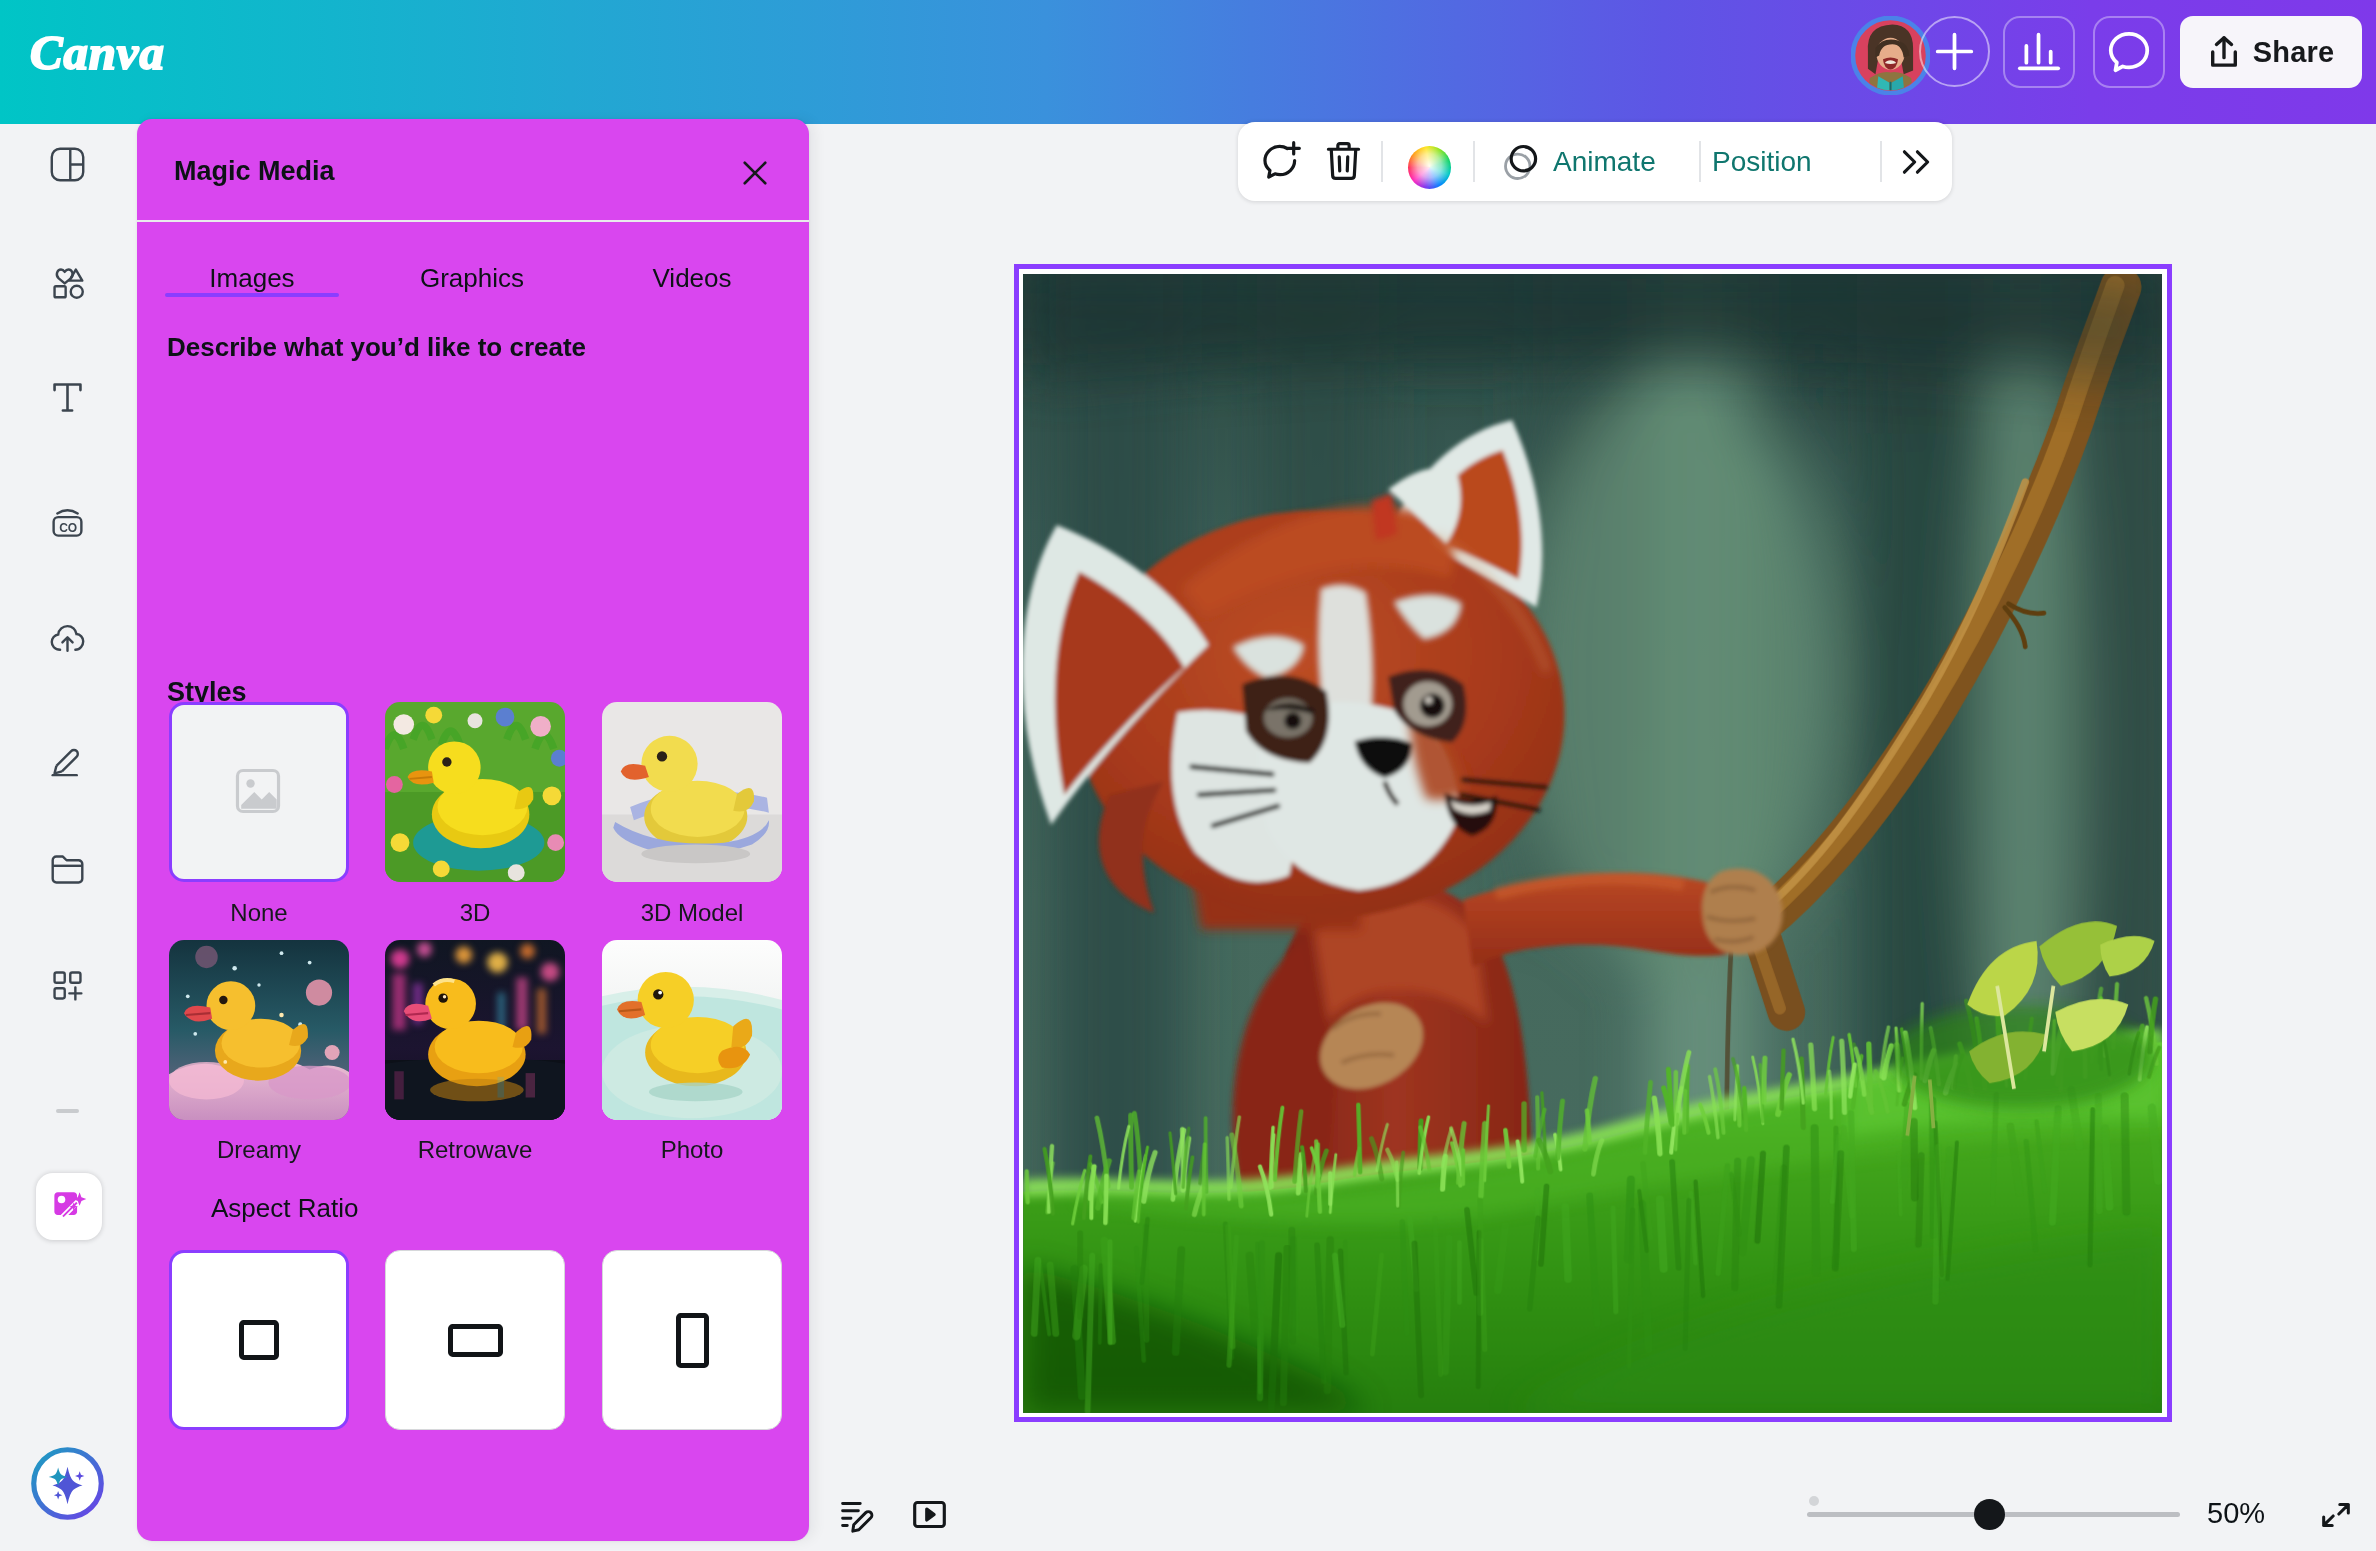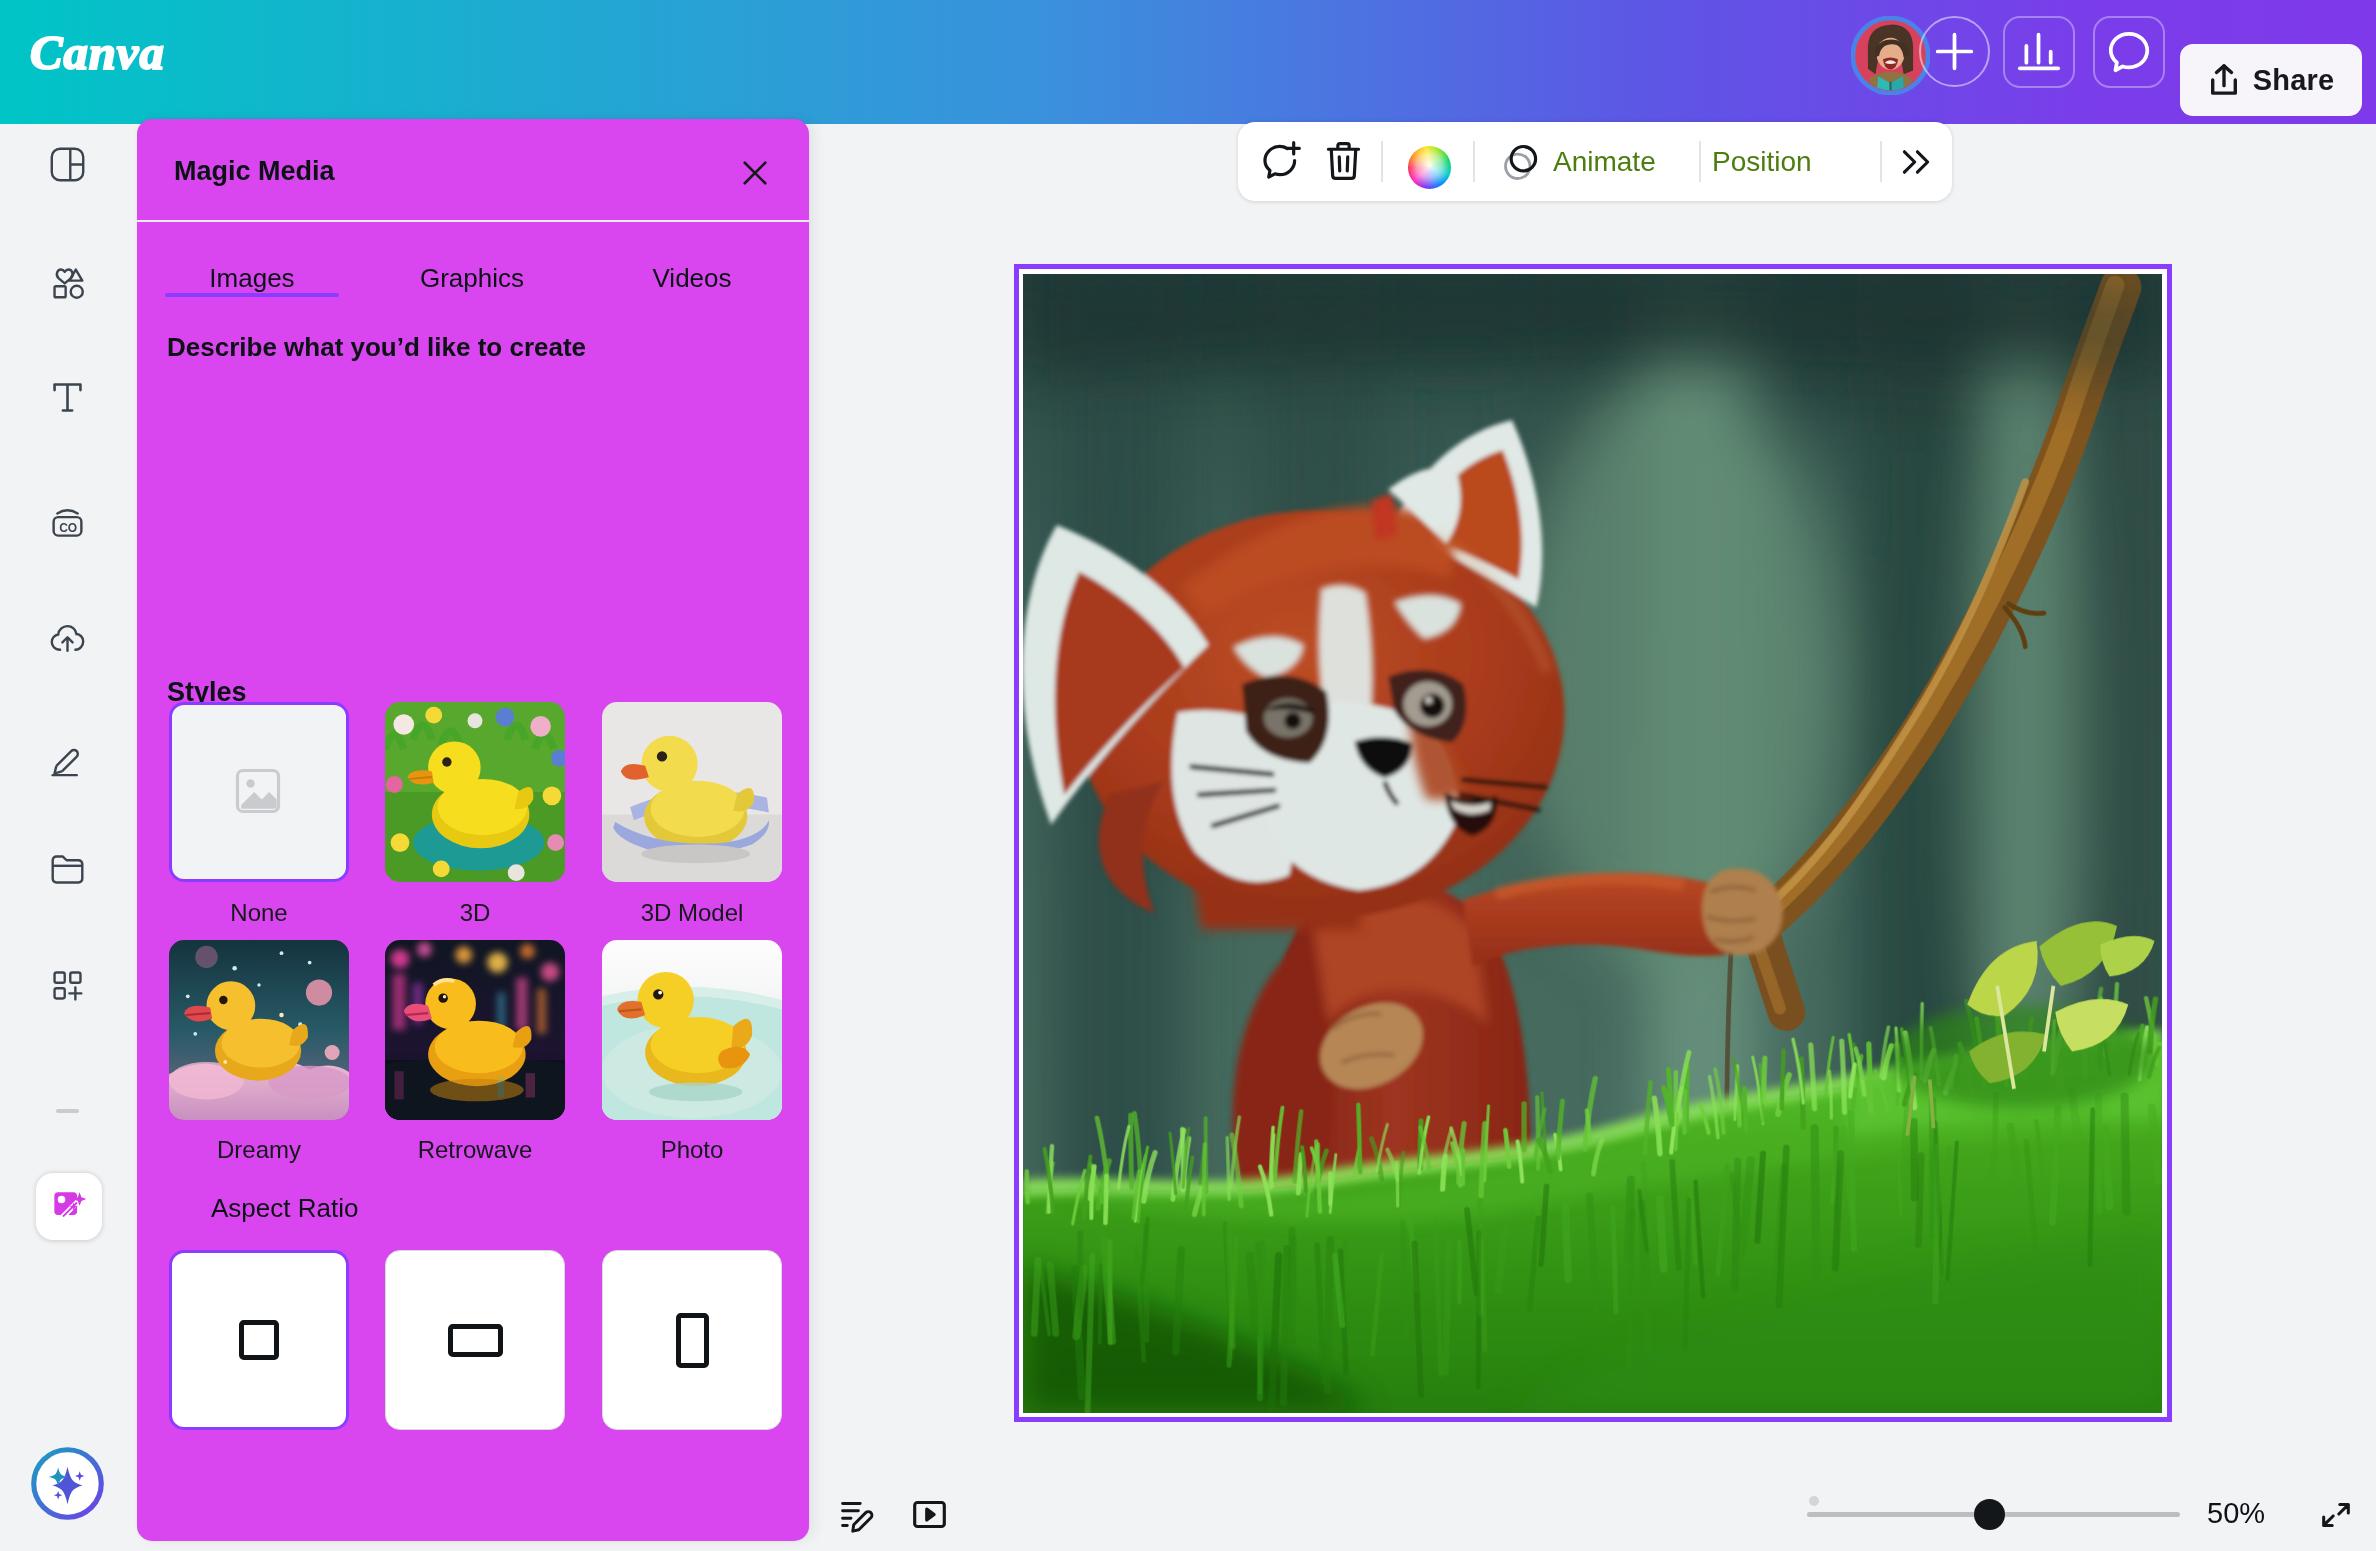--- a/index.html
+++ b/index.html
@@ -9,21 +9,21 @@
   position:absolute; left:0; top:0; width:2376px; height:124px;
   background:linear-gradient(90deg,#00c5c6 0%, #21a8d2 24%, #3a91dc 44%, #5e55e5 70%, #7a3dea 88%, #7f39ea 100%);
 }
 #logo { position:absolute; left:30px; top:13px; }
 .tb-right { position:absolute; top:16px; height:79px; }
 #avatar { left:1851px; width:79px; }
 #pluscirc { position:absolute; left:1919px; top:16px; width:71px; height:71px; border-radius:50%; border:2.3px solid rgba(255,255,255,0.5); }
 .tb-btn { position:absolute; top:16px; width:72px; height:72px; border-radius:17px; border:2.3px solid rgba(255,255,255,0.35); }
 #btn-chart { left:2003px; }
 #btn-bubble { left:2093px; }
-#share { position:absolute; left:2180px; top:16px; width:182px; height:72px; background:#f7f5fa; border-radius:13px; display:flex; align-items:center; justify-content:center; gap:13px;margin-top:28px; }
+#share { position:absolute; left:2180px; top:16px; width:182px; height:72px; background:#f7f5fa; border-radius:13px; display:flex; align-items:center; justify-content:center; gap:13px; }
 #share span { font-size:29px; font-weight:700; color:#17191c; letter-spacing:0.2px;}
 
 .sbicon { position:absolute; left:49px; }
 
 #panel { position:absolute; left:137px; top:119px; width:672px; height:1422px; background:#d946ef; border-radius:15px; box-shadow:0 0 2.8px rgba(0,0,0,0.08), 5.6px 0 13px rgba(16,22,26,0.06); }
 #panel-title { position:absolute; left:37px; top:37px; font-size:27px; font-weight:700; color:#0d1216; }
 #close-x { position:absolute; left:604px; top:40px; width:28px; height:28px; }
 #tabs-divider { position:absolute; left:0; top:101px; width:672px; height:1.9px; background:#e9eaec; }
 .tab { position:absolute; top:144px; font-size:26px; color:#0d1216; width:174px; text-align:center; }
 #tab1 { left:28px; font-weight:400; }
@@ -38,21 +38,21 @@
 .cardlabel { position:absolute; width:180px; text-align:center; font-size:24px; color:#16181c; }
 #aspect-label { position:absolute; left:30px; top:1074px; font-size:26px; font-weight:400; color:#0d1216;margin-left:44px; }
 .acard { position:absolute; width:180px; height:180px; border-radius:15px; background:#fff; border:1.9px solid #d6d8da; display:flex; align-items:center; justify-content:center; }
 .acard.sel { border:3.7px solid #8b3dff; }
 .ic-sq { width:40px; height:40px; border:5.2px solid #111417; border-radius:4.7px; }
 .ic-ls { width:55px; height:33px; border:5.2px solid #111417; border-radius:4.7px; }
 .ic-pt { width:33px; height:55px; border:5.2px solid #111417; border-radius:4.7px; }
 
 #toolbar { position:absolute; left:1238px; top:122px; width:714px; height:79px; background:#fff; border-radius:17px; box-shadow:0 0.9px 4.7px rgba(20,24,28,0.14); }
 .tdiv { position:absolute; top:19px; width:1.9px; height:41px; background:#e2e4e7; }
-.ttext { position:absolute; top:0; height:79px; line-height:79px; font-size:28px; color:#4d7c0f; }
+.ttext { position:absolute; top:0; height:79px; line-height:79px; font-size:28px; color:#0f766e; }
 #sel-frame { position:absolute; left:1014px; top:264px; width:1158px; height:1158px; border:5.6px solid #8b3dff; background:#fff; }
 #art { position:absolute; left:1023px; top:274px; width:1139px; height:1139px; }
 
 #slider-track { position:absolute; left:1807px; top:1512px; width:373px; height:4.7px; border-radius:2.8px; background:#bcbec2; }
 #slider-thumb { position:absolute; left:1974px; top:1499px; width:31px; height:31px; border-radius:50%; background:#14171a; }
 #slider-dot { position:absolute; left:1809px; top:1496px; width:10.3px; height:10.3px; border-radius:50%; background:#d3d5d8; }
 #zoomtext { position:absolute; left:2207px; top:1497px; font-size:29px; color:#0d1216; }
 </style>
 </head>
 <body>

